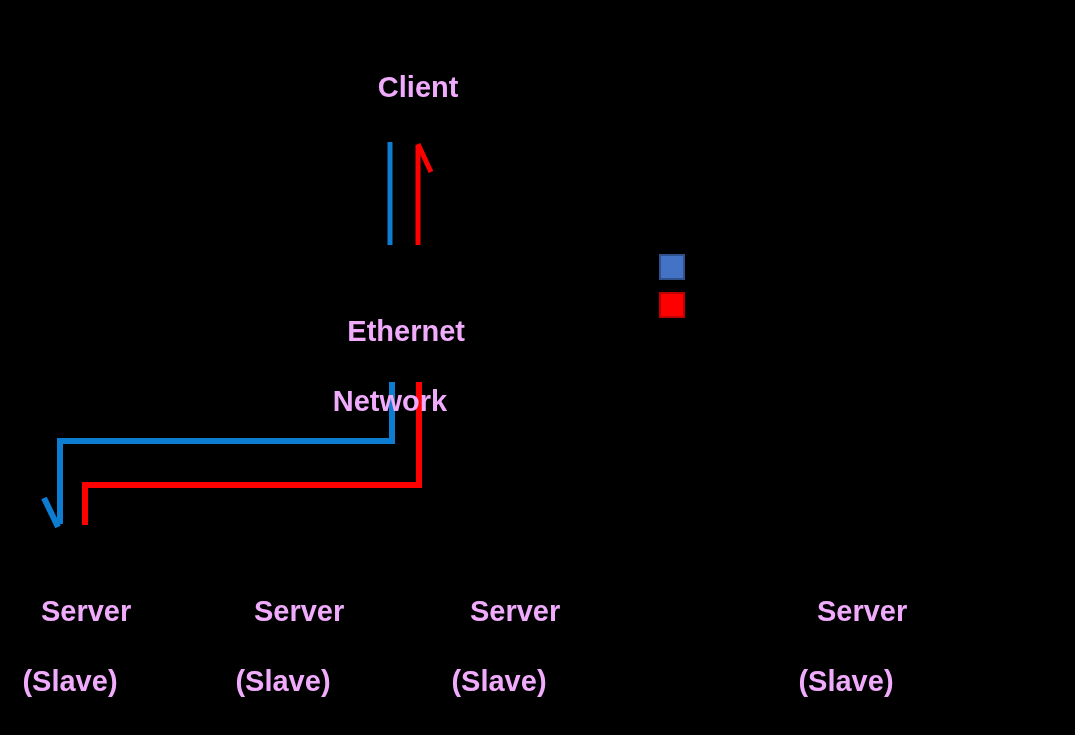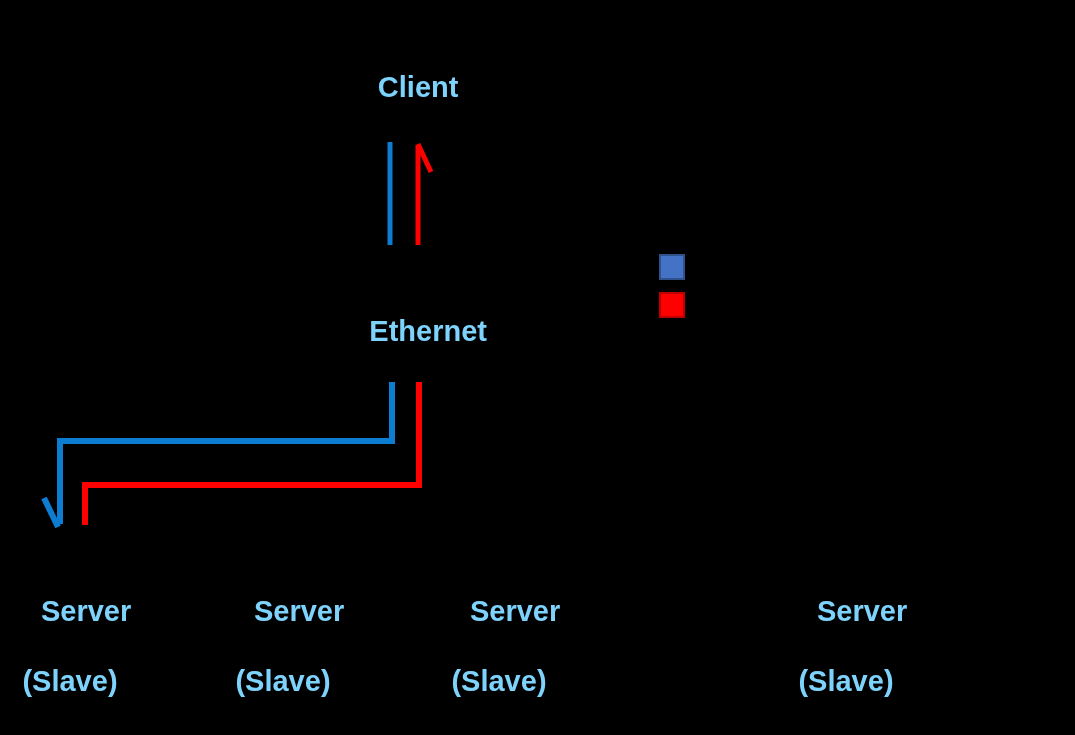--- a/index.html
+++ b/index.html
@@ -19,33 +19,33 @@
   #canvas {
     position: absolute;
     left: 0;
     top: 0;
     width: 1075px;
     height: 735px;
     background: #000000;
   }
   .node-label {
     position: absolute;
-    color: #7dd3fc;
+    color: #f0abfc;
     font-family: "Liberation Sans", sans-serif;
     font-weight: bold;
     font-size: 29px;
     line-height: 35px;
     text-align: center;
     white-space: pre;
     letter-spacing: 0px;
   }
   .node-label .l2 { display: block; }
 
   #client-label   { left: 282px; top: 35px;  width: 240px; }
-  #network-label  { left: 292px; top: 279px; width: 240px; }
+  #network-label  { left: 270px; top: 279px; width: 240px; }
 
   .server-label { text-align: center; width: 210px; }
   #server-label-1 { left: -35px;  top: 559px; }
   #server-label-2 { left: 178px;  top: 559px; }
   #server-label-3 { left: 394px;  top: 559px; }
   #server-label-4 { left: 741px;  top: 559px; }
 
   .legend-swatch {
     position: absolute;
     width: 22px;
@@ -88,20 +88,21 @@
 
     <path d="M 419 382 L 419 485 L 85 485 L 85 525" stroke="#FF0000" stroke-width="6" fill="none" stroke-linecap="butt" stroke-linejoin="miter"></path>
   </svg>
 
   <div class="node-label" id="client-label">
     <span>Client</span>
   </div>
 
   <div class="node-label" id="network-label">
     <span>Ethernet</span>
+    <span class="l2">Network</span>
   </div>
 
   <div class="node-label server-label" id="server-label-1">
     <span>Server</span>
     <span class="l2">(Slave)</span>
   </div>
   <div class="node-label server-label" id="server-label-2">
     <span>Server</span>
     <span class="l2">(Slave)</span>
   </div>

